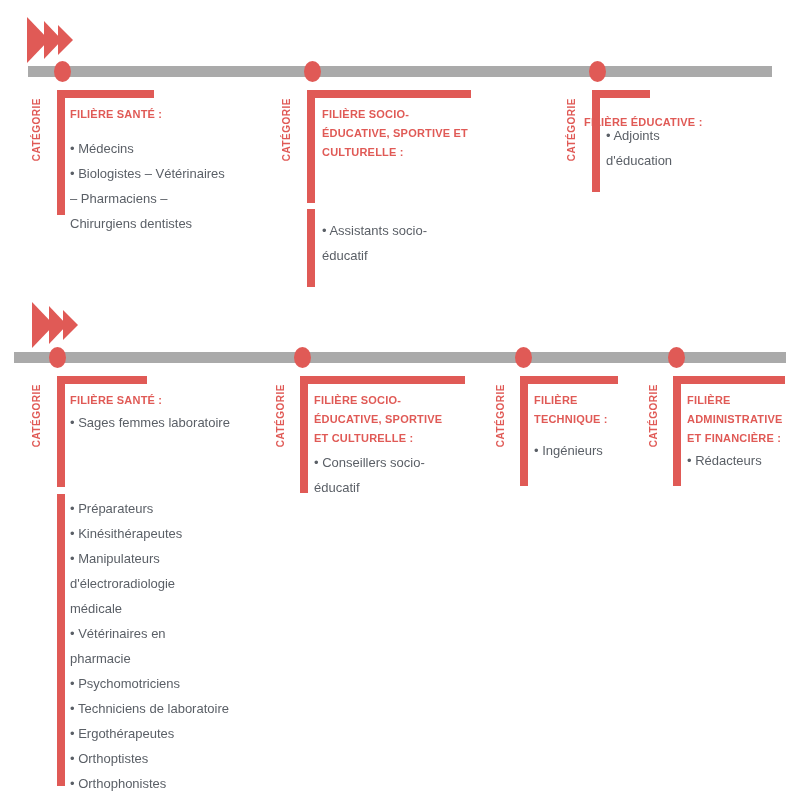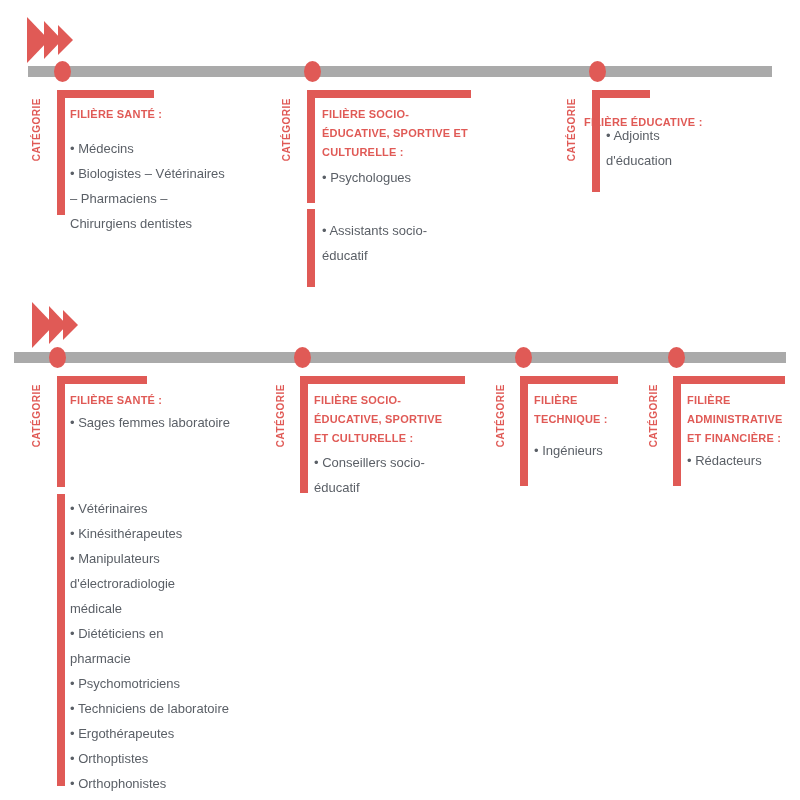--- a/index.html
+++ b/index.html
@@ -133,23 +133,20 @@
     <div class="li">Chirurgiens dentistes</div>
   </div>
 
   <div class="cat-label" style="left:281px; top:98px;">CATÉGORIE</div>
   <div class="bracket-top" style="left:307px; top:90px; width:164px;"></div>
   <div class="bracket-stem" style="left:307px; top:90px; height:113px;"></div>
   <div class="bracket-stem" style="left:307px; top:209px; height:78px;"></div>
   <div class="group-title" style="left:322px; top:105px; width:190px; white-space:pre-line;">FILIÈRE SOCIO-
 ÉDUCATIVE, SPORTIVE ET
 CULTURELLE :</div>
-  <div class="item-list" style="left:322px; top:165px; width:190px;">
-    <div class="li">• Psychologues</div>
-  </div>
   <div class="item-list" style="left:322px; top:218px; width:190px;">
     <div class="li">• Assistants socio-</div>
     <div class="li">éducatif</div>
   </div>
 
   <div class="cat-label" style="left:566px; top:98px;">CATÉGORIE</div>
   <div class="bracket-top" style="left:592px; top:90px; width:58px;"></div>
   <div class="bracket-stem" style="left:592px; top:90px; height:102px;"></div>
   <div class="group-title" style="left:584px; top:113px; width:180px;">FILIÈRE ÉDUCATIVE :</div>
   <div class="item-list" style="left:606px; top:123px; width:180px;">
@@ -171,26 +168,26 @@
 
   <div class="cat-label" style="left:31px; top:384px;">CATÉGORIE</div>
   <div class="bracket-top" style="left:57px; top:376px; width:90px;"></div>
   <div class="bracket-stem" style="left:57px; top:376px; height:111px;"></div>
   <div class="bracket-stem" style="left:57px; top:494px; height:292px;"></div>
   <div class="group-title" style="left:70px; top:391px; width:220px;">FILIÈRE SANTÉ :</div>
   <div class="item-list" style="left:70px; top:410px; width:230px;">
     <div class="li">• Sages femmes laboratoire</div>
   </div>
   <div class="item-list" style="left:70px; top:496px; width:230px;">
-    <div class="li">• Vétérinaires</div>
+    <div class="li">• Préparateurs</div>
     <div class="li">• Kinésithérapeutes</div>
     <div class="li">• Manipulateurs</div>
     <div class="li">d'électroradiologie</div>
     <div class="li">médicale</div>
-    <div class="li">• Diététiciens en</div>
+    <div class="li">• Vétérinaires en</div>
     <div class="li">pharmacie</div>
     <div class="li">• Psychomotriciens</div>
     <div class="li">• Techniciens de laboratoire</div>
     <div class="li">• Ergothérapeutes</div>
     <div class="li">• Orthoptistes</div>
     <div class="li">• Orthophonistes</div>
     <div class="li">• Pédicures/Podologues</div>
   </div>
 
   <div class="cat-label" style="left:275px; top:384px;">CATÉGORIE</div>

